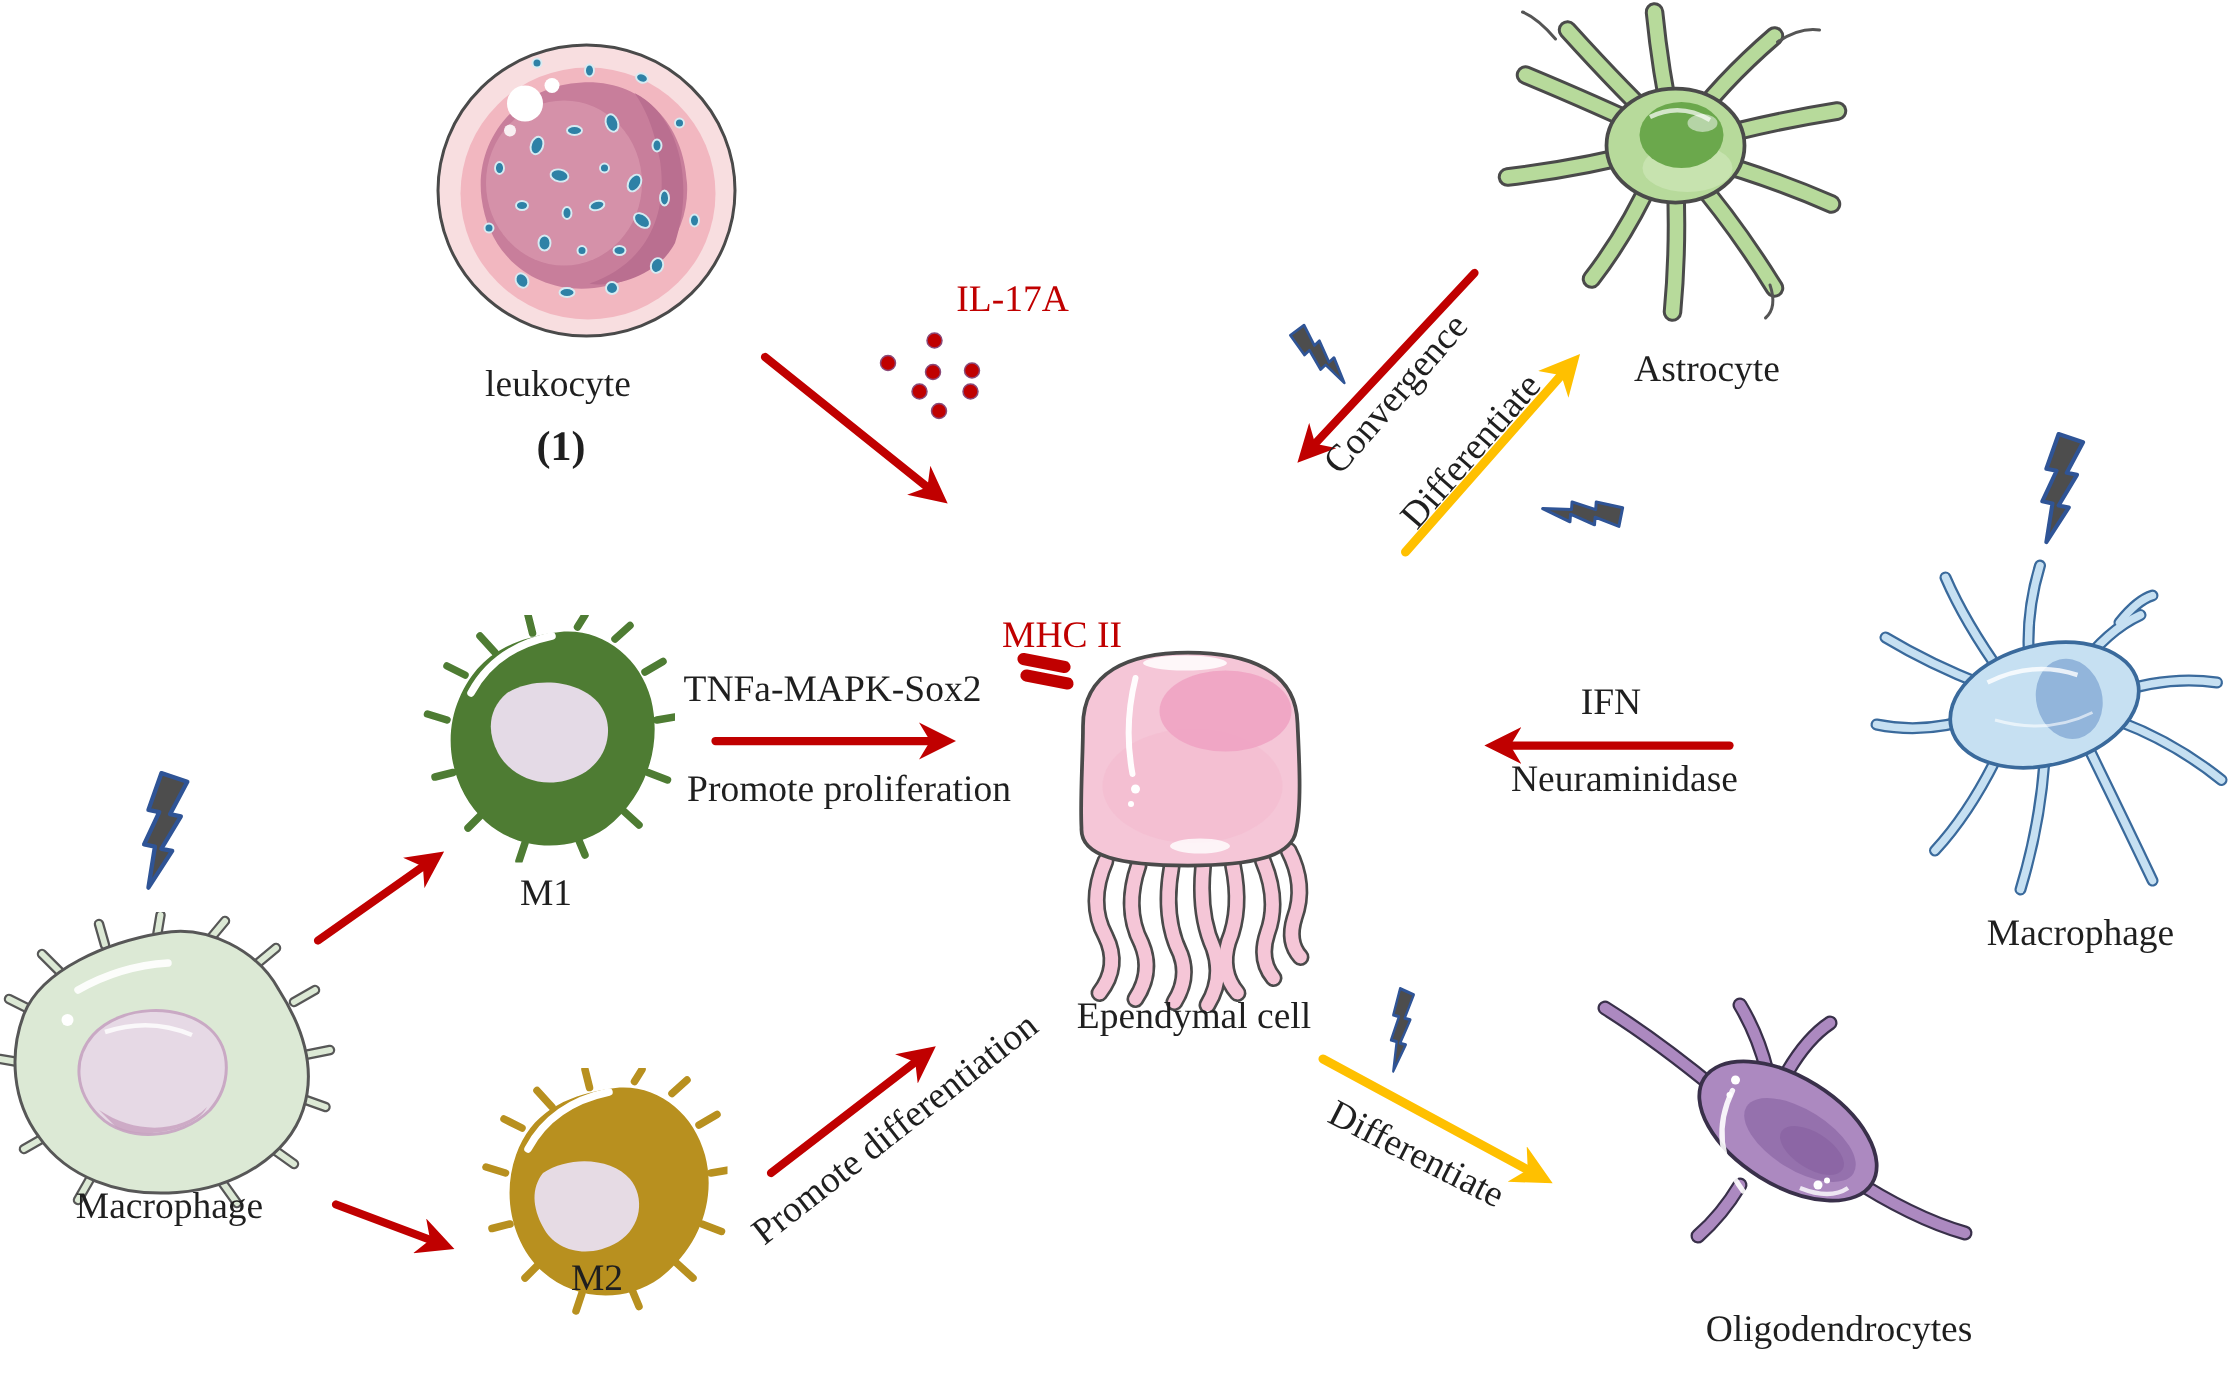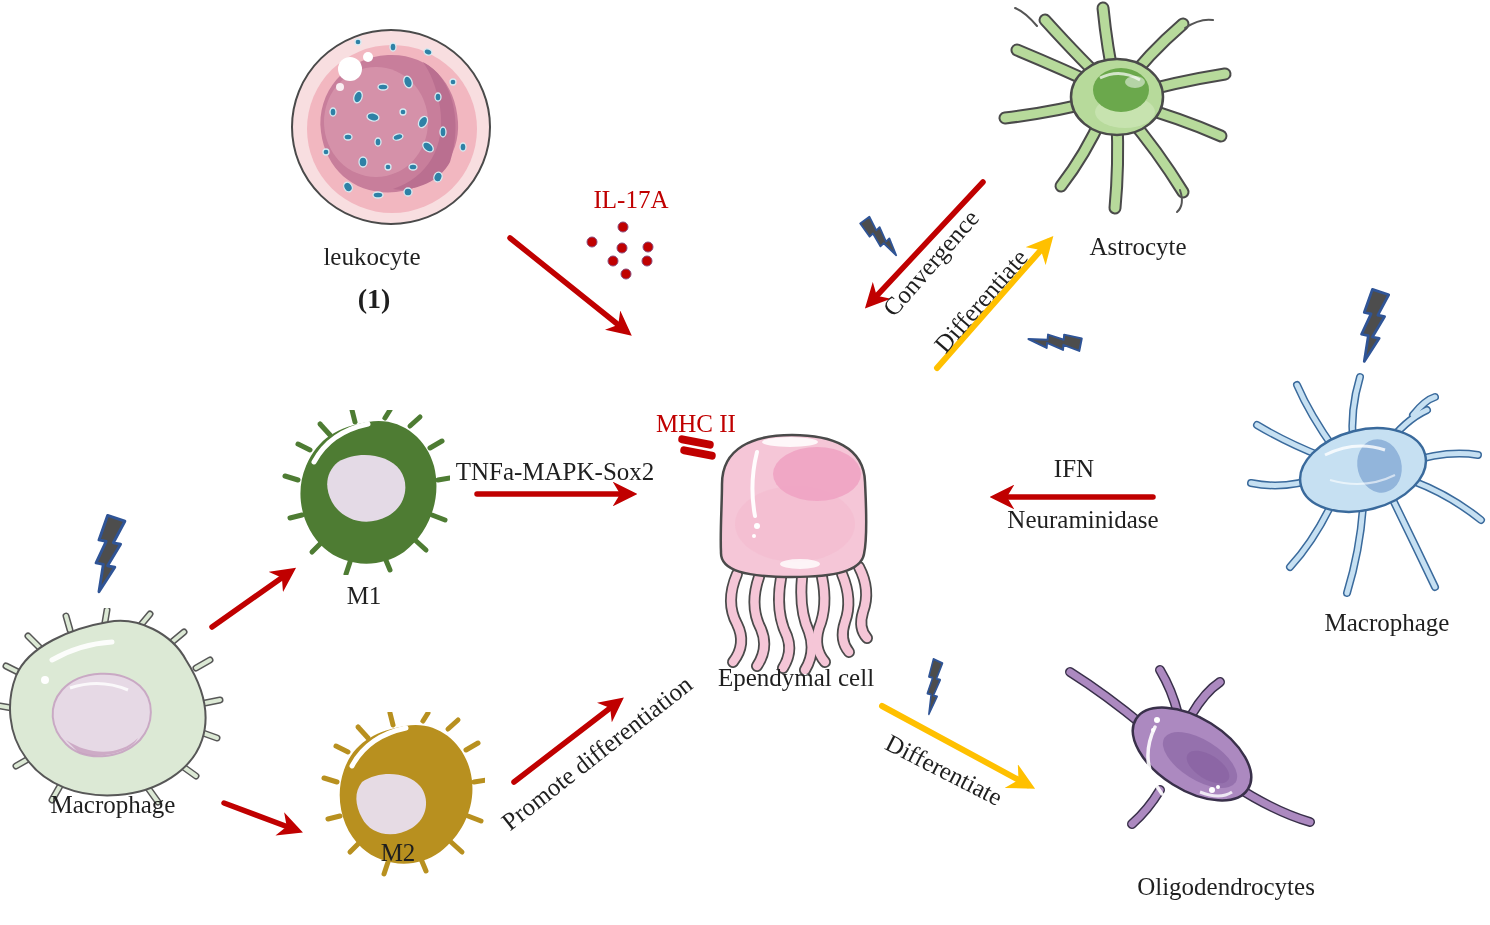--- a/index.html
+++ b/index.html
@@ -12,21 +12,21 @@
   }
   .cell{position:absolute;}
   .lbl{
     position:absolute;
     font-size:25px;
     color:#1f1f1f;
     white-space:nowrap;
     transform:translate(-50%,-50%);
     line-height:1.1;
   }
-  .lbl.red{color:#C00000;}
+  .lbl.red{color:#C00000;margin-left:44px;}
   .lbl.bold{font-weight:bold;font-size:28px;}
   .lbl.rot-conv{transform:translate(-50%,-50%) rotate(-49deg);}
   .lbl.rot-diffa{transform:translate(-50%,-50%) rotate(-49deg);}
   .lbl.rot-pdiff{transform:translate(-50%,-50%) rotate(-38deg);}
   .lbl.rot-diffo{transform:translate(-50%,-50%) rotate(27deg);}
   svg{display:block;}
   .overlay{position:absolute;left:0;top:0;}
 </style>
 </head>
 <body>
@@ -346,22 +346,23 @@
 
   <div class="lbl" style="left:372px;top:257px">leukocyte</div>
   <div class="lbl bold" style="left:374px;top:299px">(1)</div>
   <div class="lbl red" style="left:631px;top:200px">IL-17A</div>
   <div class="lbl" style="left:1138px;top:247px">Astrocyte</div>
   <div class="lbl rot-conv" style="left:931px;top:263px">Convergence</div>
   <div class="lbl rot-diffa" style="left:981px;top:301px">Differentiate</div>
   <div class="lbl" style="left:1387px;top:623px">Macrophage</div>
   <div class="lbl" style="left:1074px;top:469px">IFN</div>
   <div class="lbl" style="left:1083px;top:520px">Neuraminidase</div>
-  <div class="lbl red" style="left:696px;top:424px">MHC II</div>
-  <div class="lbl" style="left:555px;top:472px">TNFa-MAPK-Sox2</div>
+  <div class="lbl red" style="left:664px;top:424px">MHC II</div>
+  <div class="lbl" style="left:555px;top:460px">TNFa-MAPK-Sox2</div>
+  <div class="lbl" style="left:566px;top:527px">Promote proliferation</div>
   <div class="lbl" style="left:796px;top:678px">Ependymal cell</div>
   <div class="lbl" style="left:364px;top:596px">M1</div>
   <div class="lbl" style="left:113px;top:805px">Macrophage</div>
   <div class="lbl" style="left:398px;top:853px">M2</div>
   <div class="lbl rot-pdiff" style="left:597px;top:753px">Promote differentiation</div>
   <div class="lbl rot-diffo" style="left:944px;top:770px">Differentiate</div>
   <div class="lbl" style="left:1226px;top:887px">Oligodendrocytes</div>
 
 </div>
 

